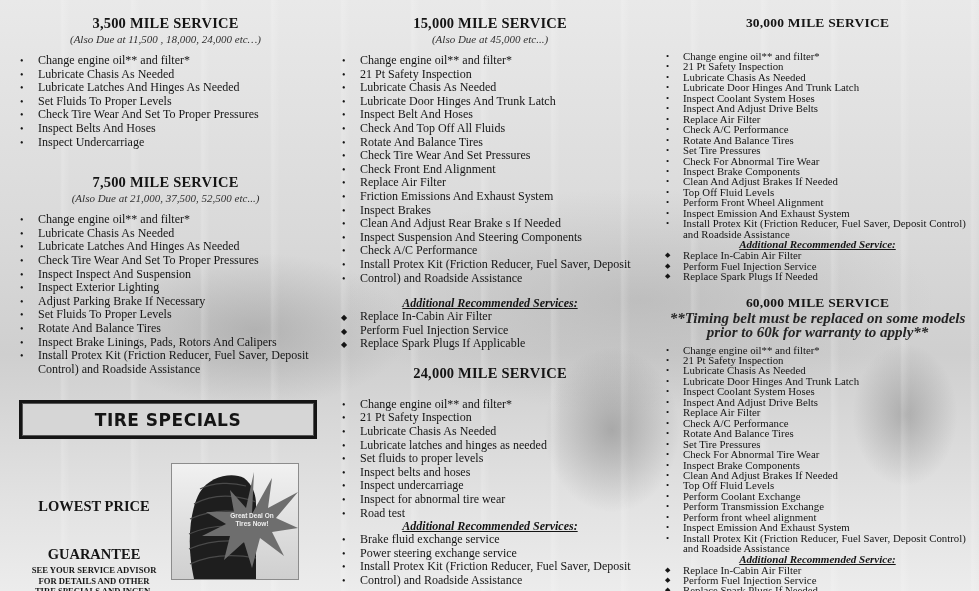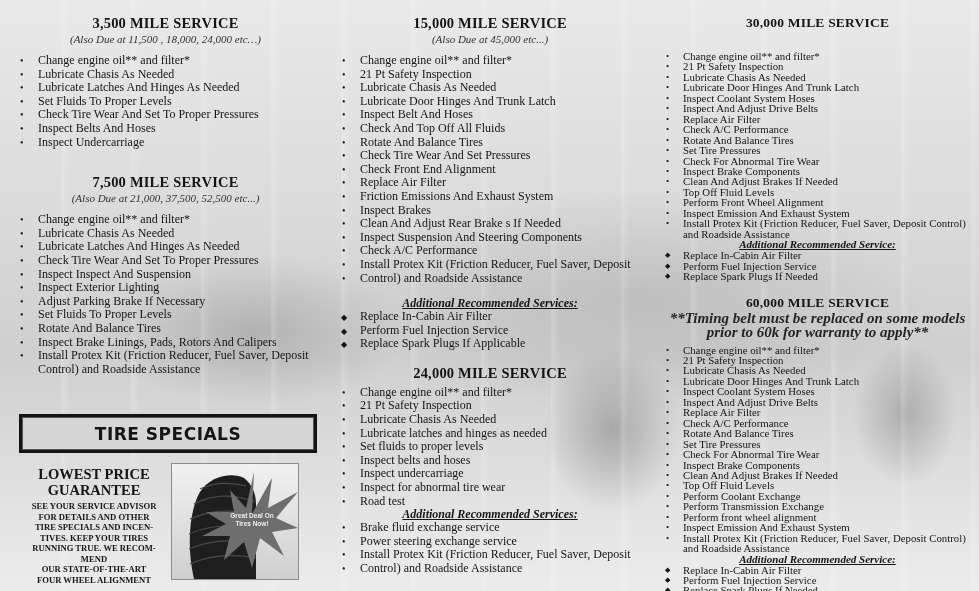--- a/index.html
+++ b/index.html
@@ -53,31 +53,31 @@
     font-weight: bold; font-style: italic; text-decoration: underline; font-size: 12px;
     text-align: center; line-height: 13px;
   }
   .col3 .add-title { font-size: 11px; line-height: 11px; }
   .timing-note {
     font-weight: bold; font-style: italic; font-size: 15px; text-align: center;
     line-height: 14px; margin-bottom: 6px; color: #252525;
   }
 
   .tire-banner {
-    position: absolute; z-index: 2; left: 19px; top: 414px; width: 292px; height: 33px;
+    position: absolute; z-index: 2; left: 19px; top: 400px; width: 292px; height: 33px;
     border: 3px solid #151515; box-shadow: 0 0 0 1px #555 inset;
     background: #d6d6d6;
     display: flex; align-items: center; justify-content: center;
     font-family: "DejaVu Sans", "Liberation Sans", sans-serif; font-weight: bold;
     font-size: 17px; letter-spacing: 0.5px;
   }
   .lowest {
     position: absolute; z-index: 1; left: 20px; top: 466px; width: 148px; text-align: center;
   }
-  .lowest .big { font-weight: bold; font-size: 14.5px; line-height: 16px; }
+  .lowest .big { font-weight: bold; font-size: 14.5px; line-height: 16px; margin-top: 32px; }
   .lowest .small { font-weight: bold; font-size: 8.6px; line-height: 10.5px; margin-top: 3px; }
 
   .tire-img {
     position: absolute; z-index: 1; left: 171px; top: 463px; width: 126px; height: 115px;
     border: 1px solid #8c8c8c; background: linear-gradient(180deg, #f1f1f1 0%, #cfcfcf 100%);
     overflow: hidden;
   }
   .tire-img svg { display: block; }
   .burst-text {
     position: absolute; left: 44px; top: 48px; width: 72px; text-align: center;
@@ -188,21 +188,21 @@
     </ul>
     <div class="add-title" style="margin-top:12px;">Additional Recommended Services:</div>
     <ul class="svc diamond">
       <li>Replace In-Cabin Air Filter</li>
       <li>Perform Fuel Injection Service</li>
       <li>Replace Spark Plugs If Applicable</li>
     </ul>
   </div>
 
   <div style="margin-top:13px;">
-    <h2 class="section-title" style="margin-bottom:4px;">24,000 MILE SERVICE</h2>
+    <h2 class="section-title" style="margin-bottom:16px;">24,000 MILE SERVICE</h2>
     <ul class="svc">
       <li>Change engine oil** and filter*</li>
       <li>21 Pt Safety Inspection</li>
       <li>Lubricate Chasis As Needed</li>
       <li>Lubricate latches and hinges as needed</li>
       <li>Set fluids to proper levels</li>
       <li>Inspect belts and hoses</li>
       <li>Inspect undercarriage</li>
       <li>Inspect for abnormal tire wear</li>
       <li>Road test</li>

